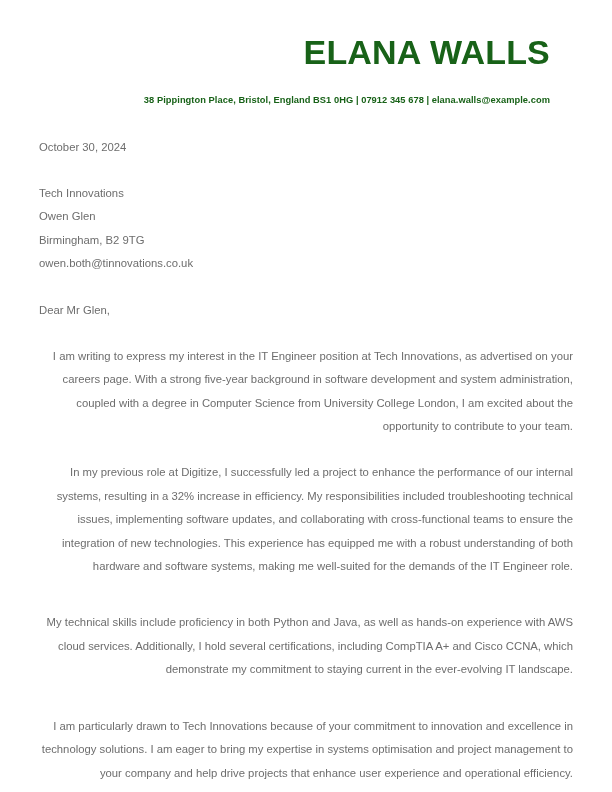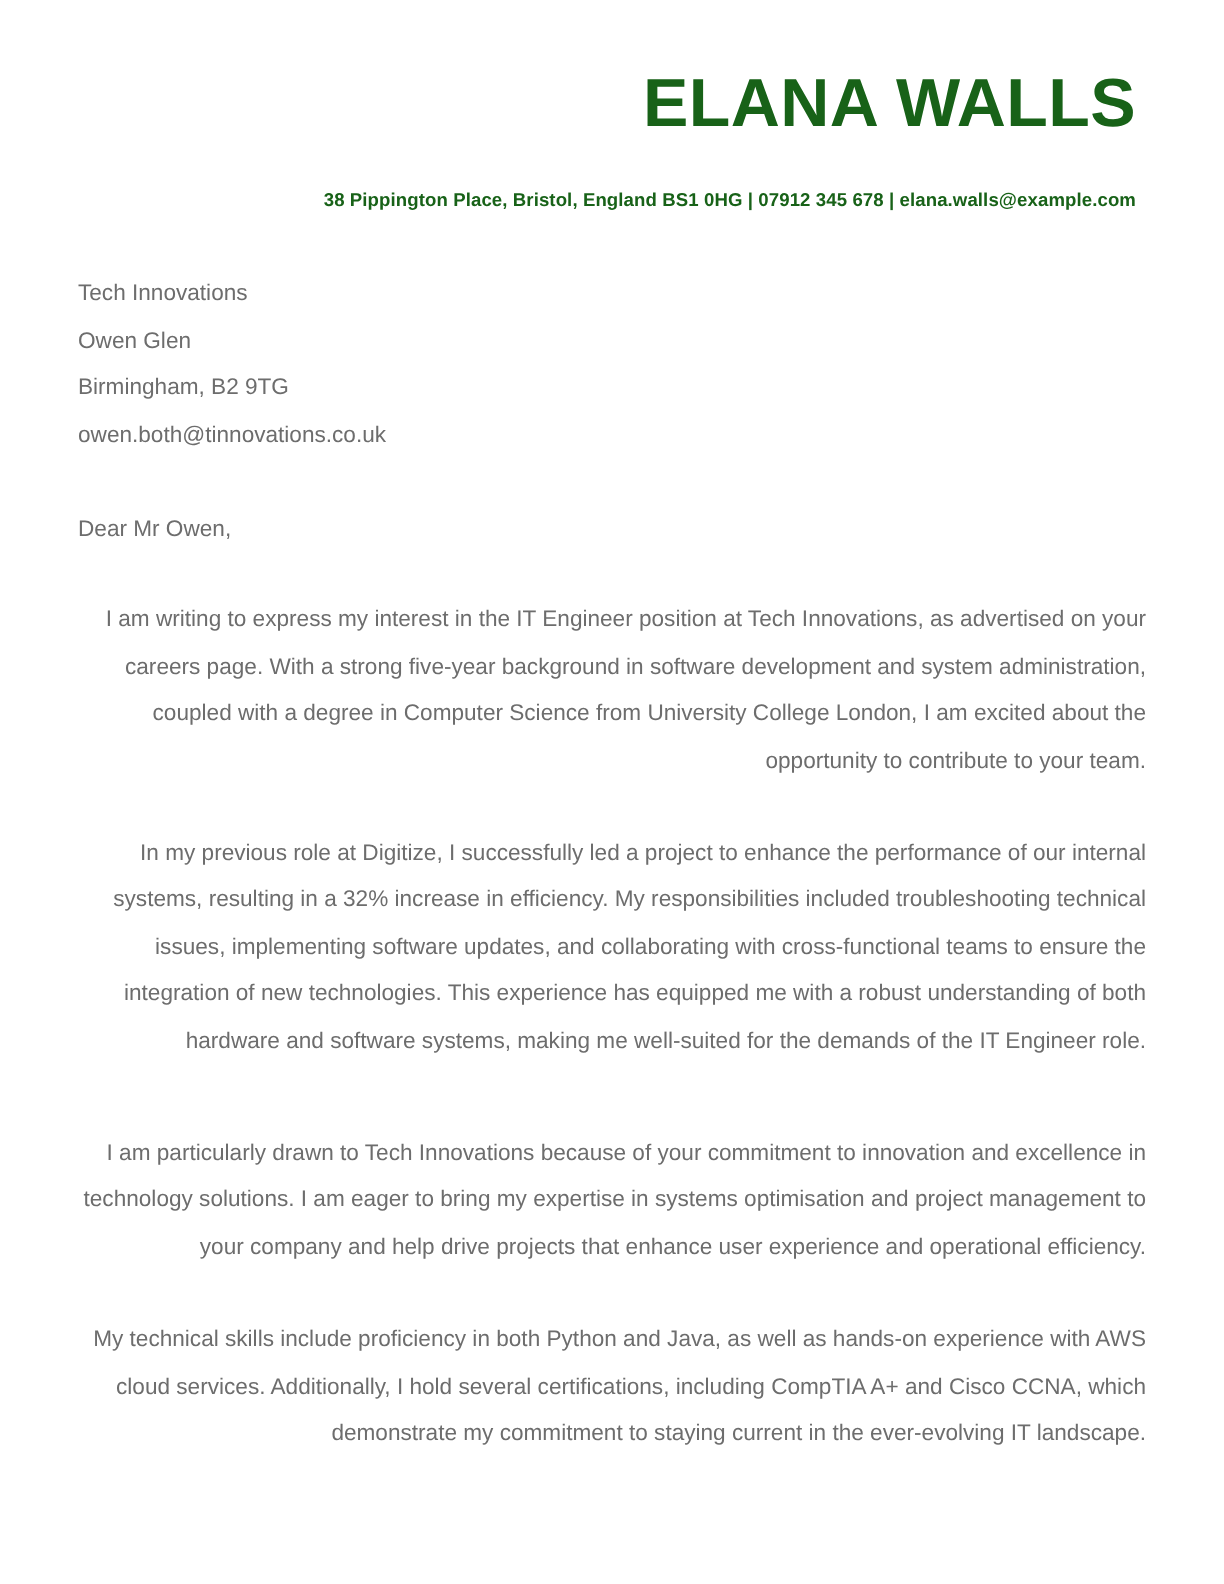--- a/index.html
+++ b/index.html
@@ -12,21 +12,21 @@
     width: 612px;
     height: 792px;
     background: #ffffff;
     font-family: "Liberation Sans", sans-serif;
     overflow: hidden;
     box-sizing: border-box;
   }
 
   
   .header {
-    padding: 34px 44px 0 39px;
+    padding: 34px 62px 0 39px;
   }
   .name {
     text-align: right;
     font-size: 34px;
     font-weight: bold;
     letter-spacing: 0.2px;
     line-height: 1.1;
     color: #186218;
     margin: 0;
     white-space: nowrap;
@@ -73,32 +73,33 @@
 
 <div class="page">
 
   <div class="header">
     <h1 class="name">ELANA WALLS</h1>
     <div class="contact">38 Pippington Place, Bristol, England BS1 0HG | 07912 345 678 | elana.walls@example.com</div>
   </div>
 
   <div class="body">
 
+    <div class="date">October 30, 2024</div>
 
     <div class="recipient">
       <div>Tech Innovations</div>
       <div>Owen Glen</div>
       <div>Birmingham, B2 9TG</div>
       <div>owen.both@tinnovations.co.uk</div>
     </div>
 
-    <div class="salutation">Dear Mr Owen,</div>
+    <div class="salutation">Dear Mr Glen,</div>
 
     <p class="para">I am writing to express my interest in the IT Engineer position at Tech Innovations, as advertised on your careers page. With a strong five-year background in software development and system administration, coupled with a degree in Computer Science from University College London, I am excited about the opportunity to contribute to your team.</p>
 
     <p class="para gap-lg">In my previous role at Digitize, I successfully led a project to enhance the performance of our internal systems, resulting in a 32% increase in efficiency. My responsibilities included troubleshooting technical issues, implementing software updates, and collaborating with cross-functional teams to ensure the integration of new technologies. This experience has equipped me with a robust understanding of both hardware and software systems, making me well-suited for the demands of the IT Engineer role.</p>
 
+    <p class="para gap-lg">My technical skills include proficiency in both Python and Java, as well as hands-on experience with AWS cloud services. Additionally, I hold several certifications, including CompTIA A+ and Cisco CCNA, which demonstrate my commitment to staying current in the ever-evolving IT landscape.</p>
+
     <p class="para">I am particularly drawn to Tech Innovations because of your commitment to innovation and excellence in technology solutions. I am eager to bring my expertise in systems optimisation and project management to your company and help drive projects that enhance user experience and operational efficiency.</p>
-
-    <p class="para gap-lg">My technical skills include proficiency in both Python and Java, as well as hands-on experience with AWS cloud services. Additionally, I hold several certifications, including CompTIA A+ and Cisco CCNA, which demonstrate my commitment to staying current in the ever-evolving IT landscape.</p>
 
   </div>
 </div>
 
 </body></html>

